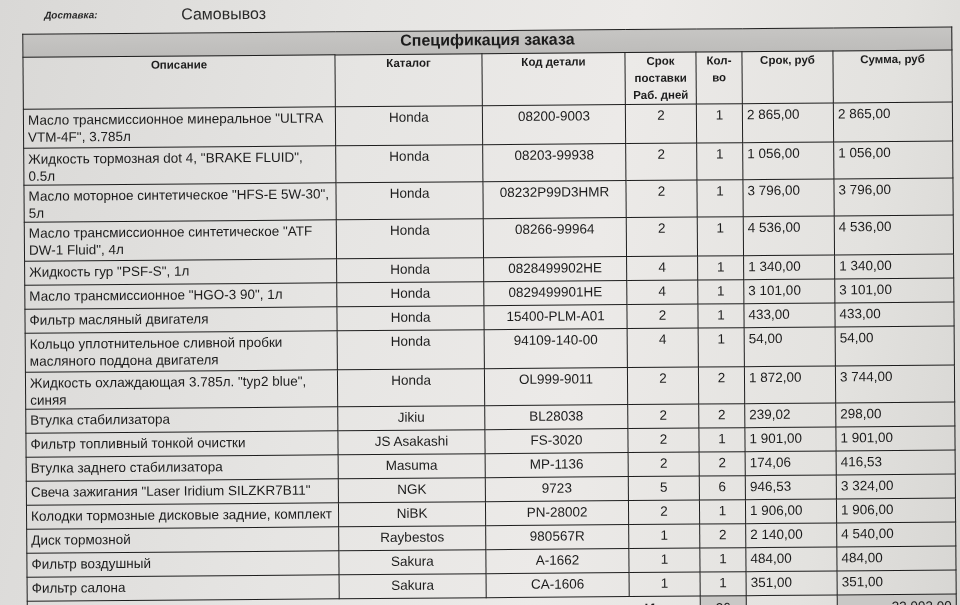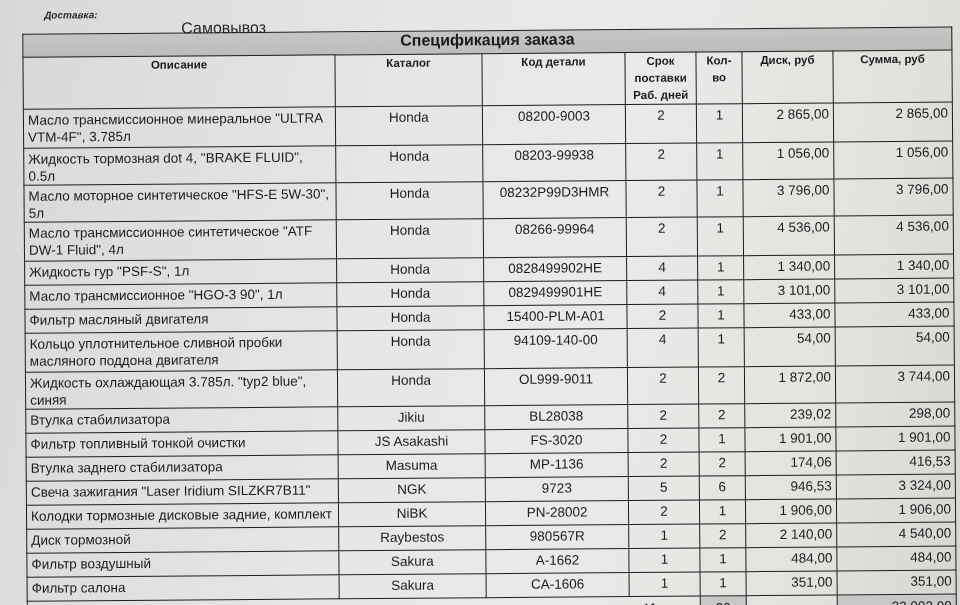--- a/index.html
+++ b/index.html
@@ -13,21 +13,21 @@
   .paper {
     position: absolute; left: 0; top: 0; width: 960px; height: 605px;
     transform: rotate(-0.45deg);
     transform-origin: 0 0;
   }
   .delivery-label {
     position: absolute; left: 44px; top: 10px; font-size: 10px;
     font-style: italic; font-weight: bold; color: #2a2a2a;
   }
   .delivery-value {
-    position: absolute; left: 181px; top: 21px; font-size: 16px; color: #2a2a2a;
+    position: absolute; left: 181px; top: 7px; font-size: 16px; color: #2a2a2a;
   }
   table.spec {
     position: absolute; left: 22px; top: 34px;
     width: 929px;
     border-collapse: collapse;
     font-size: 13.5px;
     table-layout: fixed;
   }
   table.spec td, table.spec th {
     border: 1.5px solid #1e1e1e;
@@ -39,21 +39,21 @@
     background: linear-gradient(180deg, #c6c5c3, #bdbcba);
     font-size: 16px; font-weight: bold; text-align: center;
     height: 22px; line-height: 22px;
   }
   .head-row th {
     font-size: 11.5px; font-weight: bold; text-align: center; vertical-align: middle;
     height: 44px; line-height: 14px; padding: 2px 2px;
   }
   td.desc { text-align: left; padding-left: 6px; }
   td.c { text-align: center; }
-  td.r { text-align: right; padding-right: 4px; }
+  td.r { text-align: left; padding-right: 4px; }
   tr.item td { height: 21px; padding-top: 2px; }
   tr.item.tall td { height: 36px; }
   .total-row td { border: none; height: 22px; }
   .total-row td.lab { text-align: right; font-weight: bold; font-size: 15px; padding-right: 8px; padding-top: 3px; }
   .total-row td.qty { border: 1.5px solid #1e1e1e; background: #c9c8c6; text-align: center; padding-top: 3px; }
   .total-row td.empty { border: 1.5px solid #1e1e1e; }
   .total-row td.sum { border: 1.5px solid #1e1e1e; background: #c9c8c6; text-align: right; padding-top: 3px; }
 </style>
 </head>
 <body>
@@ -75,21 +75,21 @@
     <thead>
       <tr class="title-row">
         <th colspan="7">Спецификация заказа</th>
       </tr>
       <tr class="head-row">
         <th>Описание</th>
         <th>Каталог</th>
         <th>Код детали</th>
         <th>Срок поставки Раб. дней</th>
         <th>Кол-во</th>
-        <th>Диск, руб</th>
+        <th>Срок, руб</th>
         <th>Сумма, руб</th>
       </tr>
     </thead>
     <tbody id="rows">
         <tr class="item tall">
           <td class="desc">Масло трансмиссионное минеральное "ULTRA VTM-4F", 3.785л</td>
           <td class="c">Honda</td>
           <td class="c">08200-9003</td>
           <td class="c">2</td>
           <td class="c">1</td>

